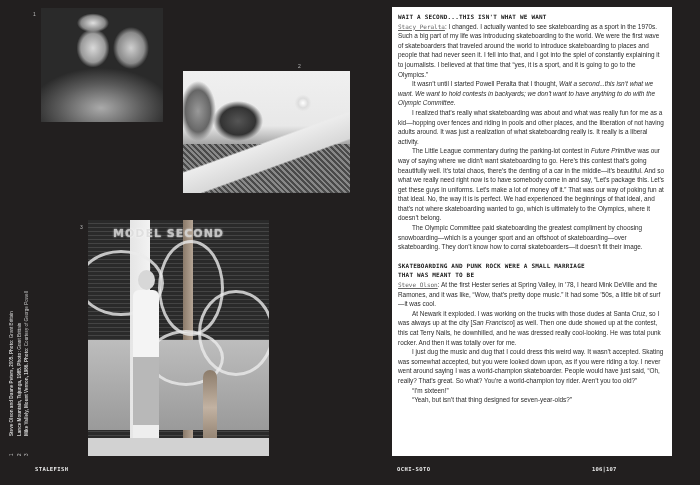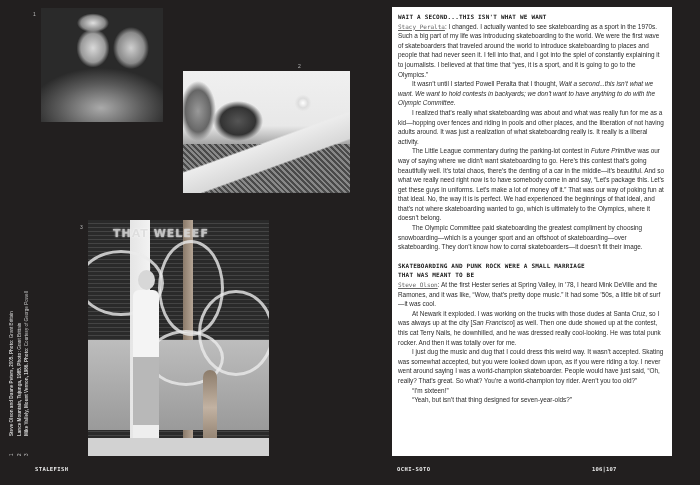--- a/index.html
+++ b/index.html
@@ -56,21 +56,21 @@
 <body>
 
 <span class="photo-num" style="left:33px;top:11px;">1</span>
 <div class="photo p1"></div>
 
 <span class="photo-num" style="left:298px;top:63px;">2</span>
 <div class="photo p2"></div>
 
 <span class="photo-num" style="left:80px;top:224px;">3</span>
 <div class="photo p3">
-  <span class="title-tag">THAT WELEEF</span>
+  <span class="title-tag">MODEL SECOND</span>
   <div class="graffiti" style="left:-10px;top:30px;width:80px;height:60px;"></div>
   <div class="graffiti" style="left:70px;top:20px;width:60px;height:90px;"></div>
   <div class="graffiti" style="left:110px;top:70px;width:70px;height:80px;"></div>
   <div class="graffiti" style="left:60px;top:110px;width:70px;height:50px;"></div>
   <div class="person" style="left:45px;top:70px;width:26px;height:150px;background:linear-gradient(180deg,#f4f4f4 0 45%,#b8b8b8 45% 90%,#eee 90% 100%);border-radius:6px 6px 2px 2px;"></div>
   <div class="person" style="left:50px;top:50px;width:17px;height:20px;background:#d7d7d7;border-radius:50%;"></div>
   <div class="person" style="left:115px;top:150px;width:14px;height:75px;background:linear-gradient(180deg,#8c7c6b,#c2b2a2,#8c7c6b);border-radius:7px;"></div>
   <div class="person" style="left:0;top:218px;width:181px;height:18px;background:#d2d2d2;"></div>
 </div>
 

